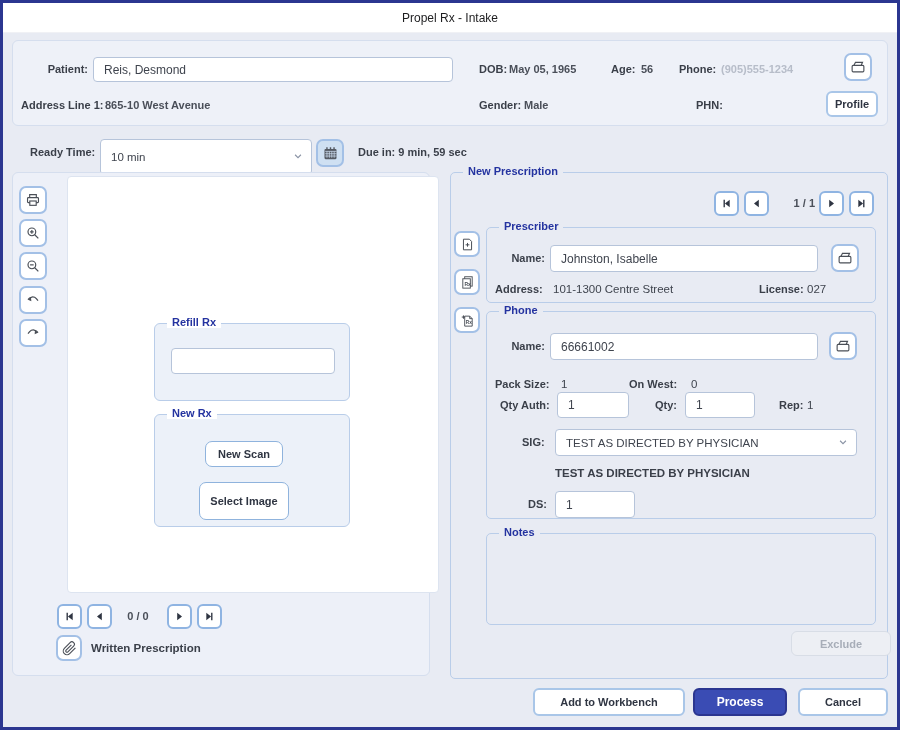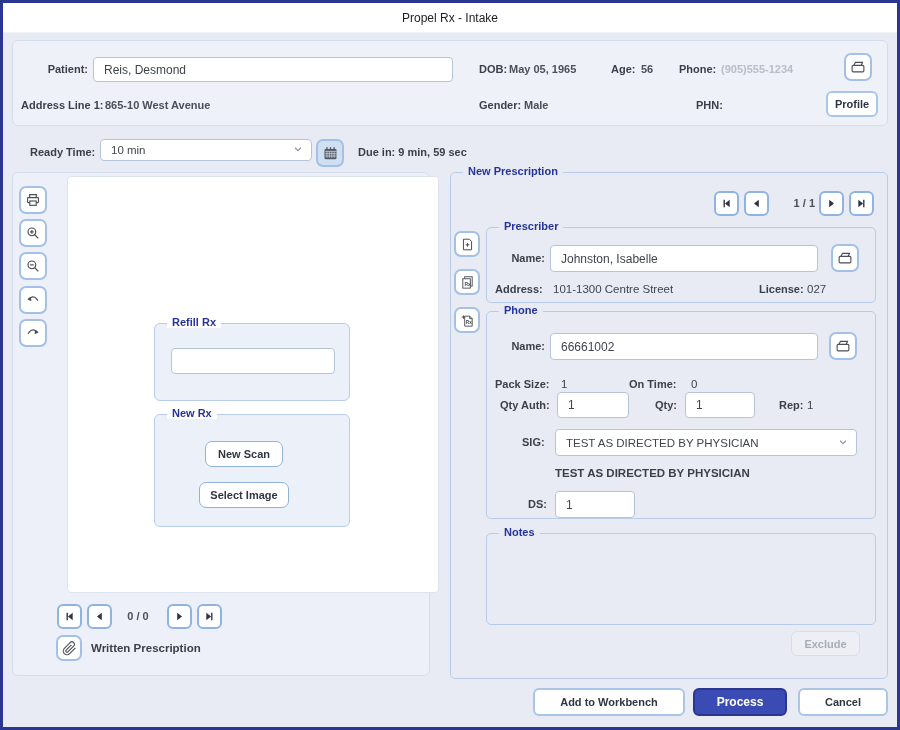--- a/index.html
+++ b/index.html
@@ -59,21 +59,21 @@
             <rect x="3.2" y="9.5" width="17.6" height="9.8" rx="1.6"></rect>
           </svg>
       </span>
     </button>
     <button class="btn" style="left:813px;top:50px;width:52px;height:26px;text-align:center;">
       <span>Profile</span>
     </button>
   </div>
 
   <span class="lbl" style="left:27px;top:143px;">Ready Time:</span>
-  <div class="select" style="left:97px;top:136px;width:212px;height:22px;">
+  <div class="select" style="left:97px;top:136px;width:212px;height:36px;">
     <span>10 min</span>
     <span class="chev">
       <svg width="10" height="10" viewBox="0 0 24 24" fill="none" stroke="#8a93a5" stroke-width="2.6">
           <path d="M5 9l7 7 7-7"></path>
         </svg>
     </span>
   </div>
   <button class="icon-btn cal-btn" style="left:313px;top:136px;">
     <span style="display:flex;">
       <svg width="17" height="17" viewBox="0 0 24 24">
@@ -137,21 +137,21 @@
       <div class="fs tint on-white" style="left:86px;top:146px;width:196px;height:78px;border-radius:6px;">
         <span class="fs-legend">Refill Rx</span>
         <input class="txt" style="left: 16px; top: 24px; width: 164px; height: 26px;" value="">
       </div>
 
       <div class="fs tint on-white" style="left:86px;top:237px;width:196px;height:113px;border-radius:6px;">
         <span class="fs-legend">New Rx</span>
         <button class="btn" style="left:50px;top:26px;width:78px;height:26px;border-width:1.5px;border-color:#8fb3dd;border-radius:7px;">
           <span>New Scan</span>
         </button>
-        <button class="btn" style="left:44px;top:67px;width:90px;height:26px;border-width:1.5px;border-color:#8fb3dd;border-radius:7px;">
+        <button class="btn" style="left:44px;top:67px;width:90px;height:38px;border-width:1.5px;border-color:#8fb3dd;border-radius:7px;">
           <span>Select Image</span>
         </button>
       </div>
     </div>
 
     <button class="pager-btn" style="left:44px;top:431px;">
       <span style="display:flex;">
           <svg width="11" height="11" viewBox="0 0 24 24">
             <path d="M7 4v16" stroke="currentColor" stroke-width="3"></path>
             <path d="M19 4L8.5 12 19 20z" fill="currentColor"></path>
@@ -280,21 +280,21 @@
       <button class="icon-btn" style="left:342px;top:20px;">
         <span style="display:flex;">
           <svg width="16" height="16" viewBox="0 0 24 24" fill="none" stroke="currentColor" stroke-width="1.7">
               <path d="M6 9.5L8.2 5h10.6l-2 4.5"></path>
               <rect x="3.2" y="9.5" width="17.6" height="9.8" rx="1.6"></rect>
             </svg>
         </span>
       </button>
       <span class="lbl" style="left:8px;top:66px;">Pack Size:</span>
       <span class="val2" style="left:74px;top:66px;">1</span>
-      <span class="lbl" style="left:142px;top:66px;">On Time:</span>
+      <span class="lbl" style="left:142px;top:66px;">On West:</span>
       <span class="val2" style="left:204px;top:66px;">0</span>
       <span class="lbl" style="left:13px;top:87px;">Qty Auth:</span>
       <input class="txt" style="left: 70px; top: 80px; width: 72px; height: 26px;" value="1">
       <span class="lbl" style="left:168px;top:87px;">Qty:</span>
       <input class="txt" style="left: 198px; top: 80px; width: 70px; height: 26px;" value="1">
       <span class="lbl" style="left:292px;top:87px;">Rep:</span>
       <span class="val2" style="left:320px;top:87px;">1</span>
       <span class="lbl" style="left:35px;top:124px;">SIG:</span>
       <div class="select" style="left:68px;top:117px;width:302px;height:27px;">
         <span>TEST AS DIRECTED BY PHYSICIAN</span>
@@ -307,21 +307,21 @@
       <span class="lbl" style="left:68px;top:155px;font-size:11.5px;">TEST AS DIRECTED BY PHYSICIAN</span>
       <span class="lbl" style="left:41px;top:186px;">DS:</span>
       <input class="txt" style="left: 68px; top: 179px; width: 80px; height: 27px;" value="1">
     </div>
 
     <div class="fs" style="left:35px;top:360px;width:390px;height:92px;">
       <span class="fs-legend">Notes</span>
       <textarea class="notes-area" style=""></textarea>
     </div>
 
-    <button class="btn disabled" style="left:340px;top:458px;width:69px;height:25px;">
+    <button class="btn disabled" style="left:340px;top:458px;width:100px;height:25px;">
       <span>Exclude</span>
     </button>
   </div>
 
   <button class="btn" style="left:530px;top:685px;width:152px;height:28px;">
     <span>Add to Workbench</span>
   </button>
   <button class="btn primary" style="left:690px;top:685px;width:94px;height:28px;">
     <span>Process</span>
   </button>

